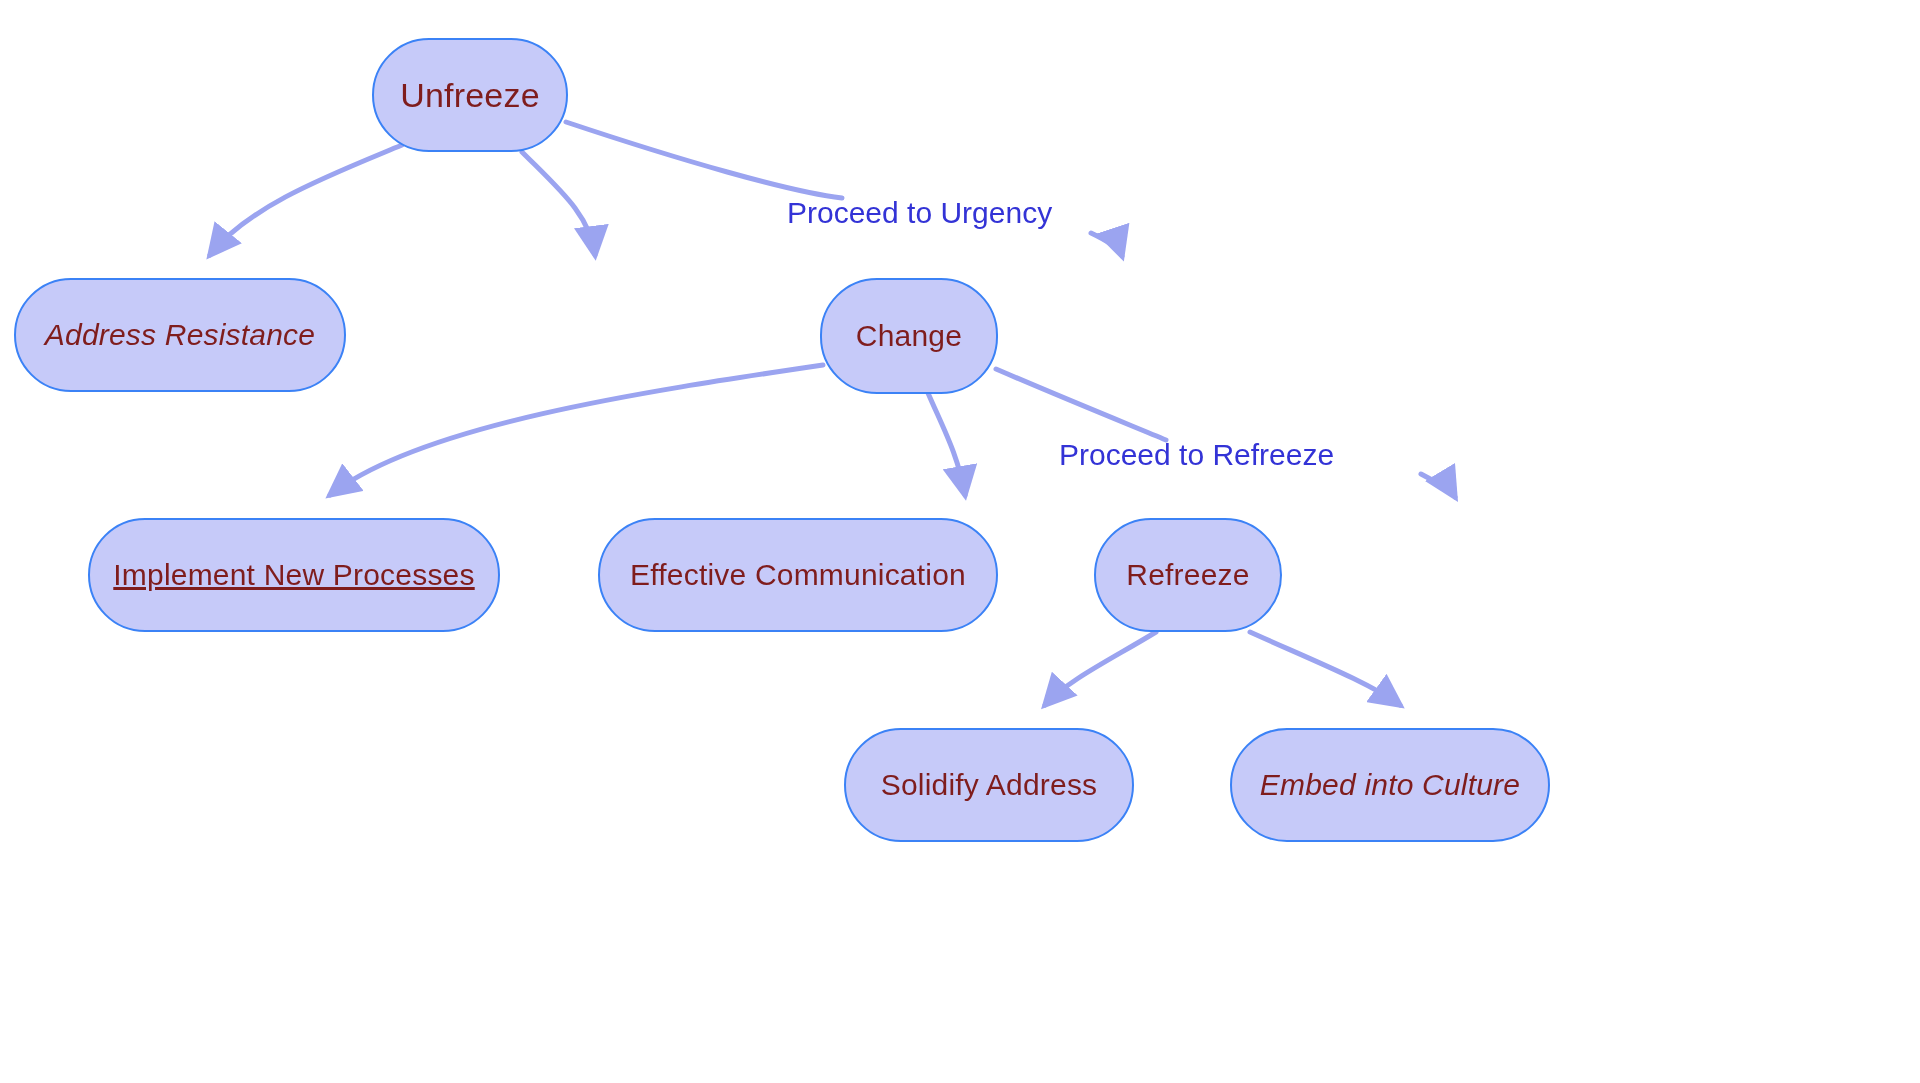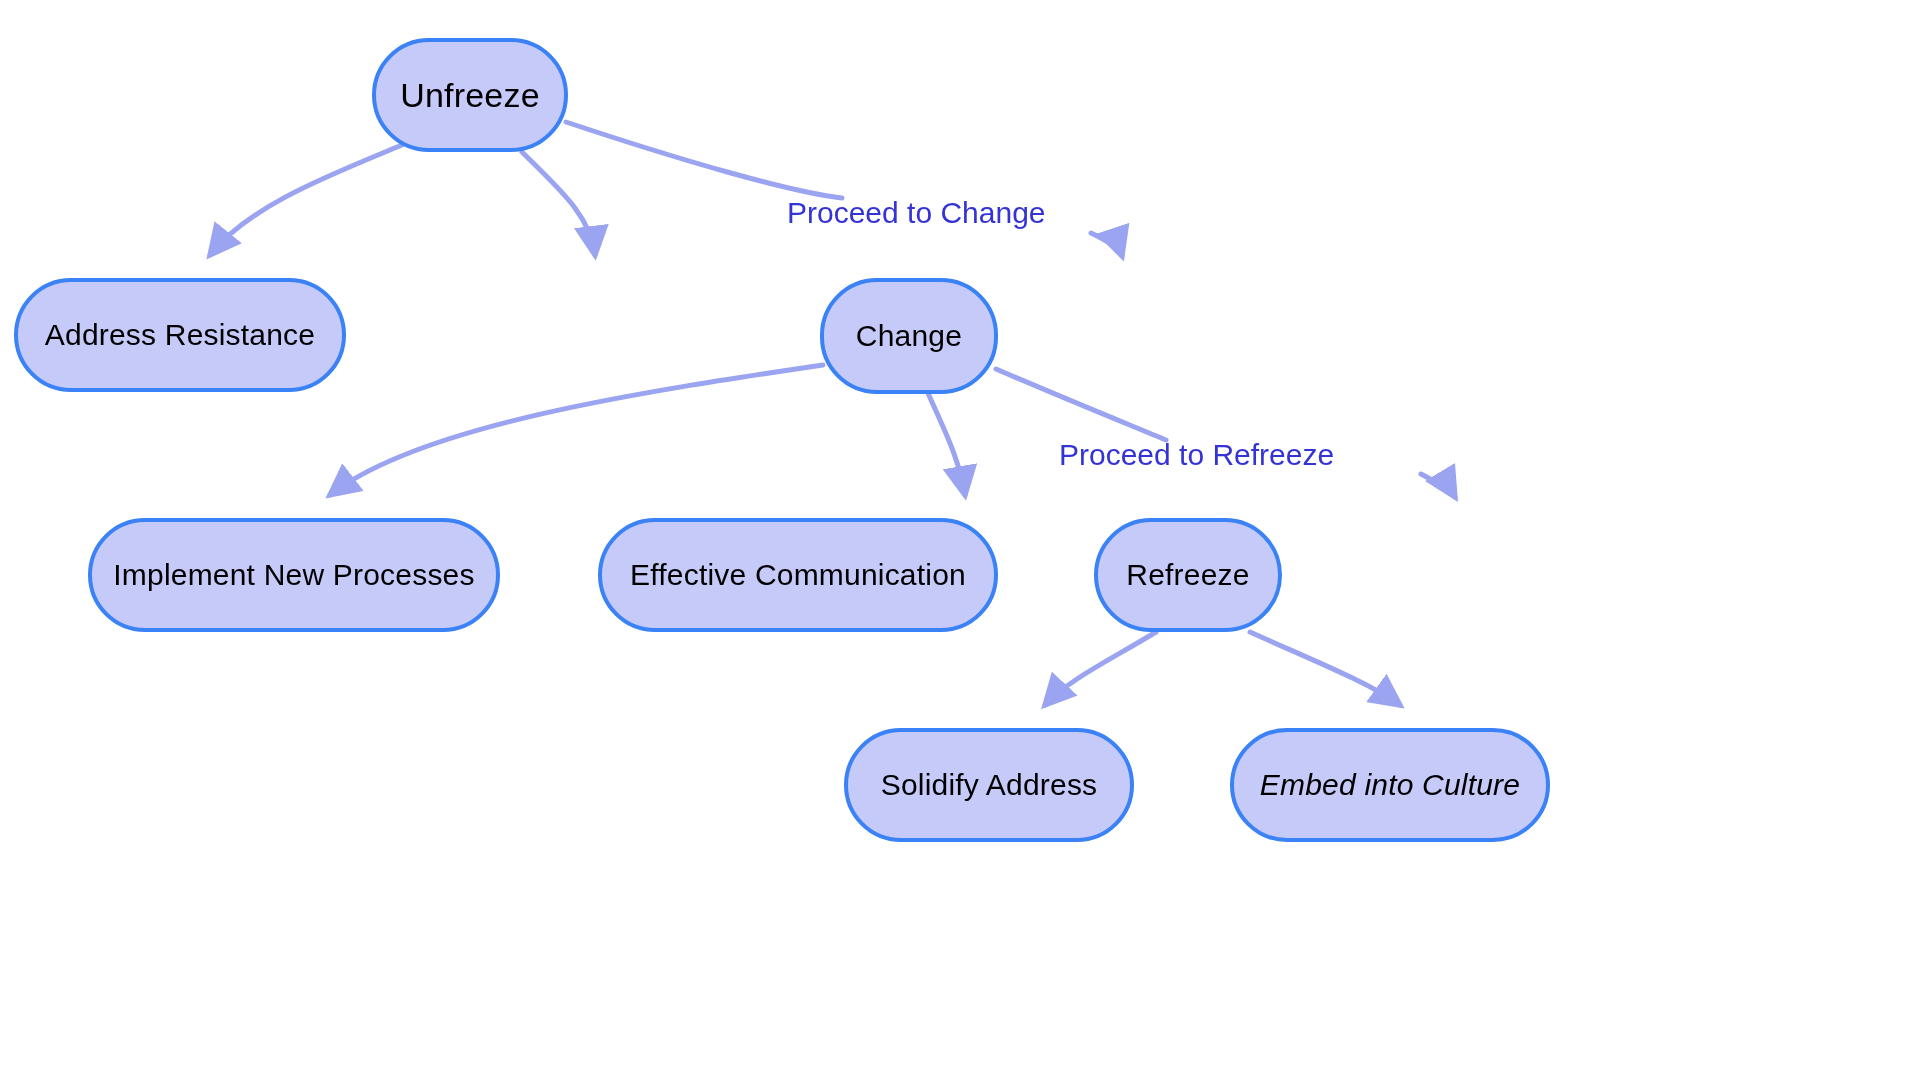--- a/index.html
+++ b/index.html
@@ -24,22 +24,22 @@
     width: 1920px;
     height: 1083px;
   }
   .node {
     position: absolute;
     box-sizing: border-box;
     display: flex;
     align-items: center;
     justify-content: center;
     background: #c6caf9;
-    border: 4px solid #3b82f6;
-    color: #000000;
+    border: 2px solid #3b82f6;
+    color: #7f1d1d;
     font-family: "Liberation Sans", sans-serif;
     font-weight: 400;
     letter-spacing: 0.2px;
     white-space: nowrap;
   }
   .node-label {
     line-height: 1;
     pointer-events: none;
   }
   .edge-label {
@@ -83,46 +83,46 @@
       <path d="M 1156 632 C 1110 660 1068 680 1045 705" marker-end="url(#arrow)"></path>
 
       <path d="M 1250 632 C 1312 660 1368 682 1400 705" marker-end="url(#arrow)"></path>
     </g>
   </svg>
 
   <div class="node" style="left:372px; top:38px; width:196px; height:114px; border-radius:57px; font-size:34px;">
     <span class="node-label">Unfreeze</span>
   </div>
 
-  <div class="node" style="left:14px; top:278px; width:332px; height:114px; border-radius:57px; font-size:30px;">
+  <div class="node" style="left:14px; top:278px; width:332px; height:114px; border-radius:57px; font-size:30px;font-style:italic;">
     <span class="node-label">Address Resistance</span>
   </div>
 
 
   <div class="node" style="left:820px; top:278px; width:178px; height:116px; border-radius:57px; font-size:30px;">
     <span class="node-label">Change</span>
   </div>
 
-  <div class="node" style="left:88px; top:518px; width:412px; height:114px; border-radius:57px; font-size:30px;">
+  <div class="node" style="left:88px; top:518px; width:412px; height:114px; border-radius:57px; font-size:30px;text-decoration:underline;">
     <span class="node-label">Implement New Processes</span>
   </div>
 
   <div class="node" style="left:598px; top:518px; width:400px; height:114px; border-radius:57px; font-size:30px;align-items:center;">
     <span class="node-label">Effective Communication</span>
   </div>
 
   <div class="node" style="left:1094px; top:518px; width:188px; height:114px; border-radius:57px; font-size:30px;">
     <span class="node-label">Refreeze</span>
   </div>
 
   <div class="node" style="left:844px; top:728px; width:290px; height:114px; border-radius:57px; font-size:30px;">
     <span class="node-label">Solidify Address</span>
   </div>
 
   <div class="node" style="left:1230px; top:728px; width:320px; height:114px; border-radius:57px; font-size:30px;font-style:italic;">
     <span class="node-label">Embed into Culture</span>
   </div>
 
-  <div class="edge-label" style="left:787px; top:198px; font-size:30px;">Proceed to Change</div>
+  <div class="edge-label" style="left:787px; top:198px; font-size:30px;">Proceed to Urgency</div>
 
   <div class="edge-label" style="left:1059px; top:440px; font-size:30px;">Proceed to Refreeze</div>
 
 </div>
 
 </body></html>

